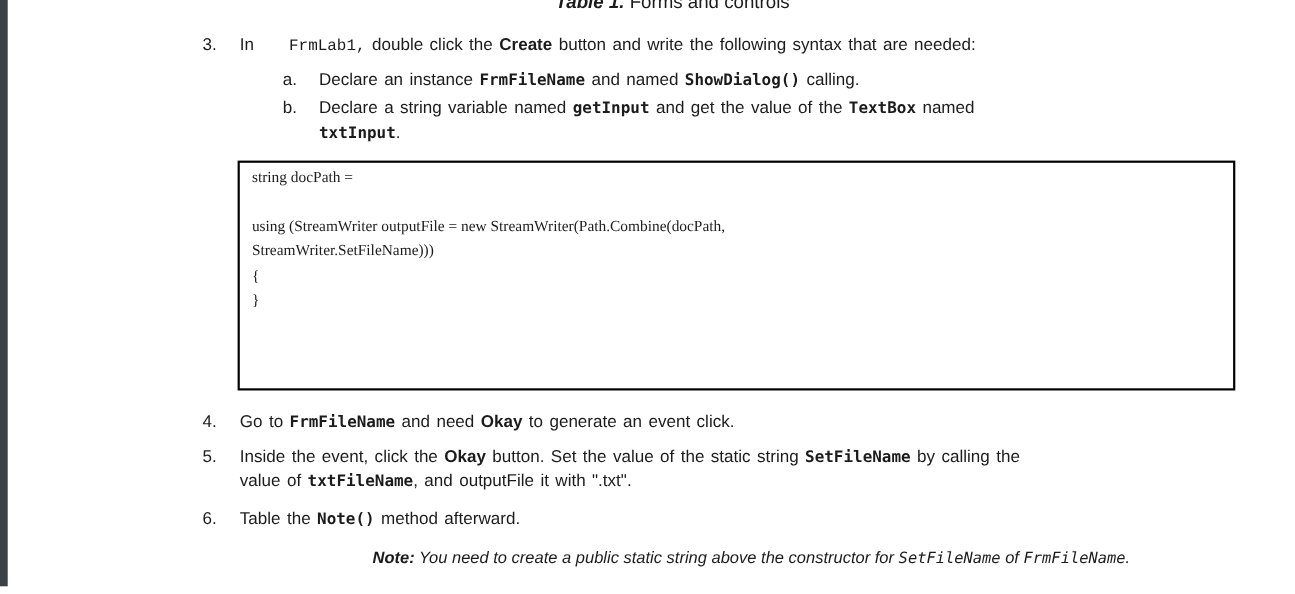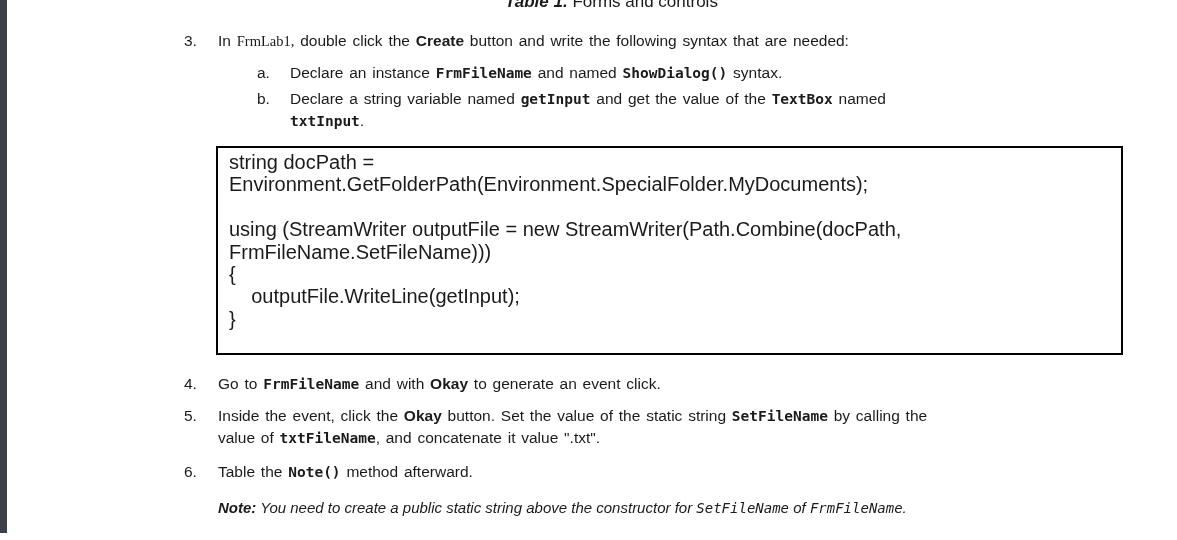--- a/index.html
+++ b/index.html
@@ -24,45 +24,46 @@
     position: absolute;
     display: flex;
     font-size: 15.5px;
     line-height: 22px;
     word-spacing: 1.5px;
   }
   .step .num { flex: 0 0 34px; }
   .step .body { width: 915px; }
   .substep .num { flex: 0 0 33px; }
   .substep .body { width: 840px; }
-  .mono  { font-family: Liberation Serif, serif; font-size: 14.5px; }
+  .mono  { font-family: Liberation Mono, monospace; font-size: 14.5px; margin-left: 26px; }
   .b     { font-weight: bold; }
   .mb    { font-family: "DejaVu Sans Mono", monospace; font-size: 14.5px; font-weight: bold; }
   .i     { font-style: italic; }
   .bi    { font-style: italic; font-weight: bold; }
   .mi    { font-family: "DejaVu Sans Mono", monospace; font-size: 14px; font-style: italic; }
   .codebox {
     position: absolute; left: 216px; top: 146px;
     width: 907px; height: 209px;
     box-sizing: border-box;
     border: 2px solid #000000;
     padding: 3px 0 0 11px;
     background: #ffffff;
   }
   .code-line {
-    font-family: Liberation Sans, sans-serif;
-    font-size: 20px;
+    font-family: Liberation Serif, serif;
+    font-size: 14px;
     line-height: 22.4px;
     min-height: 22.4px;
     white-space: pre;
   }
   .note-row {
     position: absolute; left: 218px; top: 497px;
     font-size: 15px; line-height: 22px;
     width: 930px;
+    text-align: center;
   }
 </style>
 </head>
 <body style="background: rgb(255, 255, 255); color: rgb(27, 27, 27);">
 
 <div class="edge-bar" style="background: rgb(59, 65, 71);"></div>
 
 <div class="caption">
   <span class="i b">Table 1.</span><span> Forms and controls</span>
 </div>
@@ -70,55 +71,53 @@
 <div class="step" style="left:184px; top:30px;">
   <span class="num">3.</span>
   <div class="body">
     <span>In </span><span class="mono">FrmLab1,</span><span> double click the </span><span class="b">Create</span><span> button and write the following syntax that are needed:</span>
   </div>
 </div>
 
 <div class="step substep" style="left:257px; top:62px;">
   <span class="num">a.</span>
   <div class="body">
-    <span>Declare an instance </span><span class="mb">FrmFileName</span><span> and named </span><span class="mb">ShowDialog()</span><span> syntax.</span>
+    <span>Declare an instance </span><span class="mb">FrmFileName</span><span> and named </span><span class="mb">ShowDialog()</span><span> calling.</span>
   </div>
 </div>
 
 <div class="step substep" style="left:257px; top:88px;">
   <span class="num">b.</span>
   <div class="body">
     <span>Declare a string variable named </span><span class="mb">getInput</span><span> and get the value of the </span><span class="mb">TextBox</span><span> named</span><br>
     <span class="mb">txtInput</span><span>.</span>
   </div>
 </div>
 
 <div class="codebox" style="border-color: rgb(0, 0, 0);">
   <div class="code-line">string docPath =</div>
-  <div class="code-line">Environment.GetFolderPath(Environment.SpecialFolder.MyDocuments);</div>
   <div class="code-line"></div>
   <div class="code-line">using (StreamWriter outputFile = new StreamWriter(Path.Combine(docPath,</div>
-  <div class="code-line">FrmFileName.SetFileName)))</div>
+  <div class="code-line">StreamWriter.SetFileName)))</div>
   <div class="code-line">{</div>
-  <div class="code-line">    outputFile.WriteLine(getInput);</div>
   <div class="code-line">}</div>
 </div>
 
 <div class="step" style="left:184px; top:373px;">
   <span class="num">4.</span>
   <div class="body">
-    <span>Go to </span><span class="mb">FrmFileName</span><span> and with </span><span class="b">Okay</span><span> to generate an event click.</span>
+    <span>Go to </span><span class="mb">FrmFileName</span><span> and need </span><span class="b">Okay</span><span> to generate an event click.</span>
   </div>
 </div>
 
 <div class="step" style="left:184px; top:405px;">
   <span class="num">5.</span>
   <div class="body">
     <span>Inside the event, click the </span><span class="b">Okay</span><span> button. Set the value of the static string </span><span class="mb">SetFileName</span><span> by calling the</span><br>
-    <span>value of </span><span class="mb">txtFileName</span><span>, and concatenate it value ".txt".</span>
+    <span>value of </span><span class="mb">txtFileName</span><span>, and outputFile it with ".txt".</span>
   </div>
 </div>
 
 <div class="step" style="left:184px; top:461px;">
   <span class="num">6.</span>
   <div class="body">
     <span>Table the </span><span class="mb">Note()</span><span> method afterward.</span>
   </div>
 </div>
 

